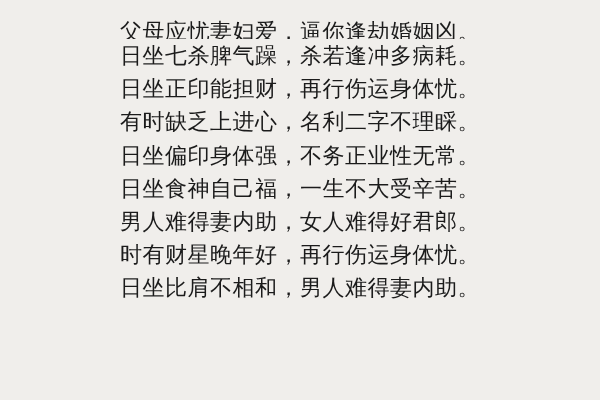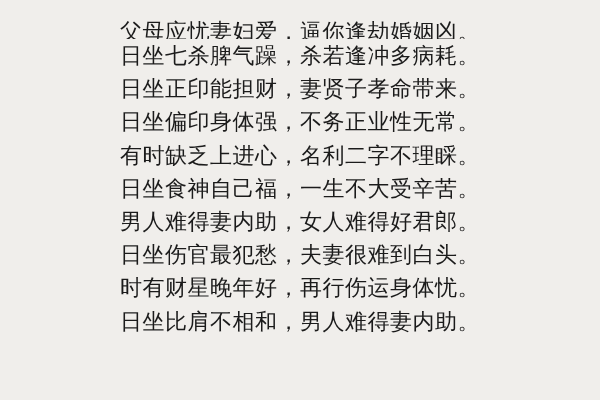--- a/index.html
+++ b/index.html
@@ -27,21 +27,21 @@
     width: 600px;
     padding-top: 17px;
     display: flex;
     flex-direction: column;
   }
   .verse-line {
     height: 33.2px;
     line-height: 33.2px;
     display: flex;
     justify-content: center;
-    align-items: center;
+    align-items: flex-end;
     white-space: nowrap;
   }
   .verse-text {
     font-size: 22px;
     color: #1b1b1b;
     letter-spacing: 0.5px;
     font-family: "DejaVu Sans", "Liberation Sans", sans-serif;
     font-weight: 500;
   }
   
@@ -61,43 +61,40 @@
     <div class="verse-line clipped">
       <span class="verse-text">父母应忧妻妇爱，逼你逢劫婚姻凶。</span>
     </div>
 
     <div class="verse-line">
       <span class="verse-text">日坐七杀脾气躁，杀若逢冲多病耗。</span>
     </div>
 
 
     <div class="verse-line">
-      <span class="verse-text">日坐正印能担财，妻贤子孝命带来。</span>
+      <span class="verse-text">日坐正印能担财，再行伤运身体忧。</span>
+    </div>
+
+    <div class="verse-line">
+      <span class="verse-text">有时缺乏上进心，名利二字不理睬。</span>
     </div>
 
     <div class="verse-line">
       <span class="verse-text">日坐偏印身体强，不务正业性无常。</span>
-    </div>
-
-    <div class="verse-line">
-      <span class="verse-text">有时缺乏上进心，名利二字不理睬。</span>
     </div>
 
     <div class="verse-line">
       <span class="verse-text">日坐食神自己福，一生不大受辛苦。</span>
     </div>
 
     <div class="verse-line">
       <span class="verse-text">男人难得妻内助，女人难得好君郎。</span>
     </div>
 
 
-    <div class="verse-line">
-      <span class="verse-text">日坐伤官最犯愁，夫妻很难到白头。</span>
-    </div>
 
     <div class="verse-line">
       <span class="verse-text">时有财星晚年好，再行伤运身体忧。</span>
     </div>
 
     <div class="verse-line">
       <span class="verse-text">日坐比肩不相和，男人难得妻内助。</span>
     </div>
 
   </div>

